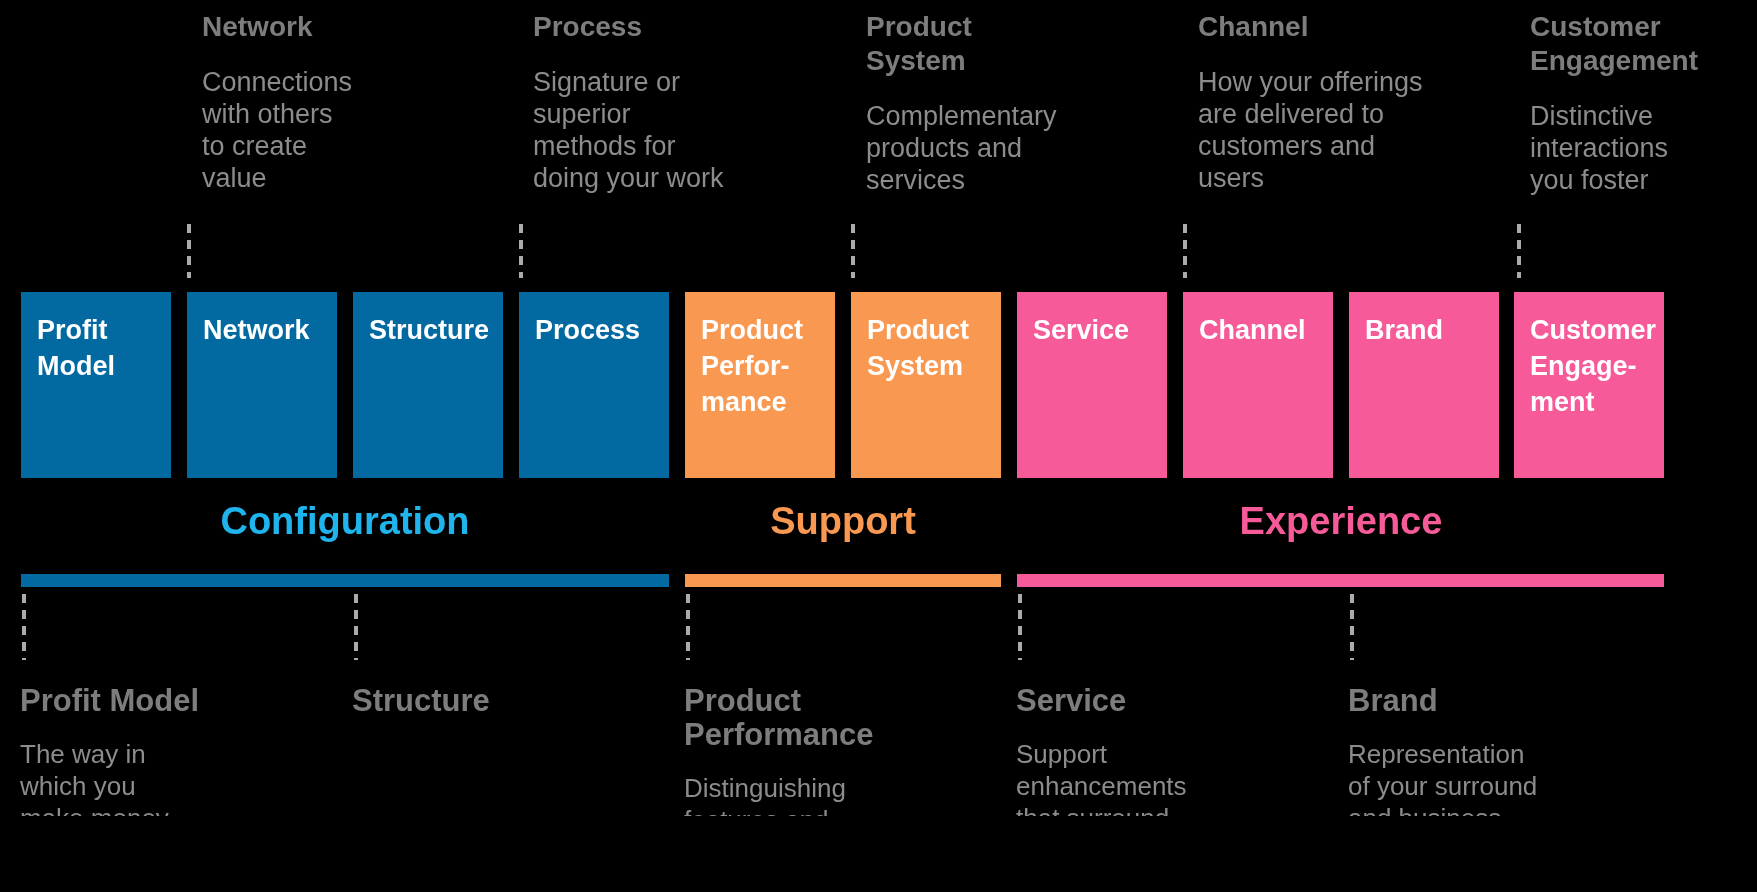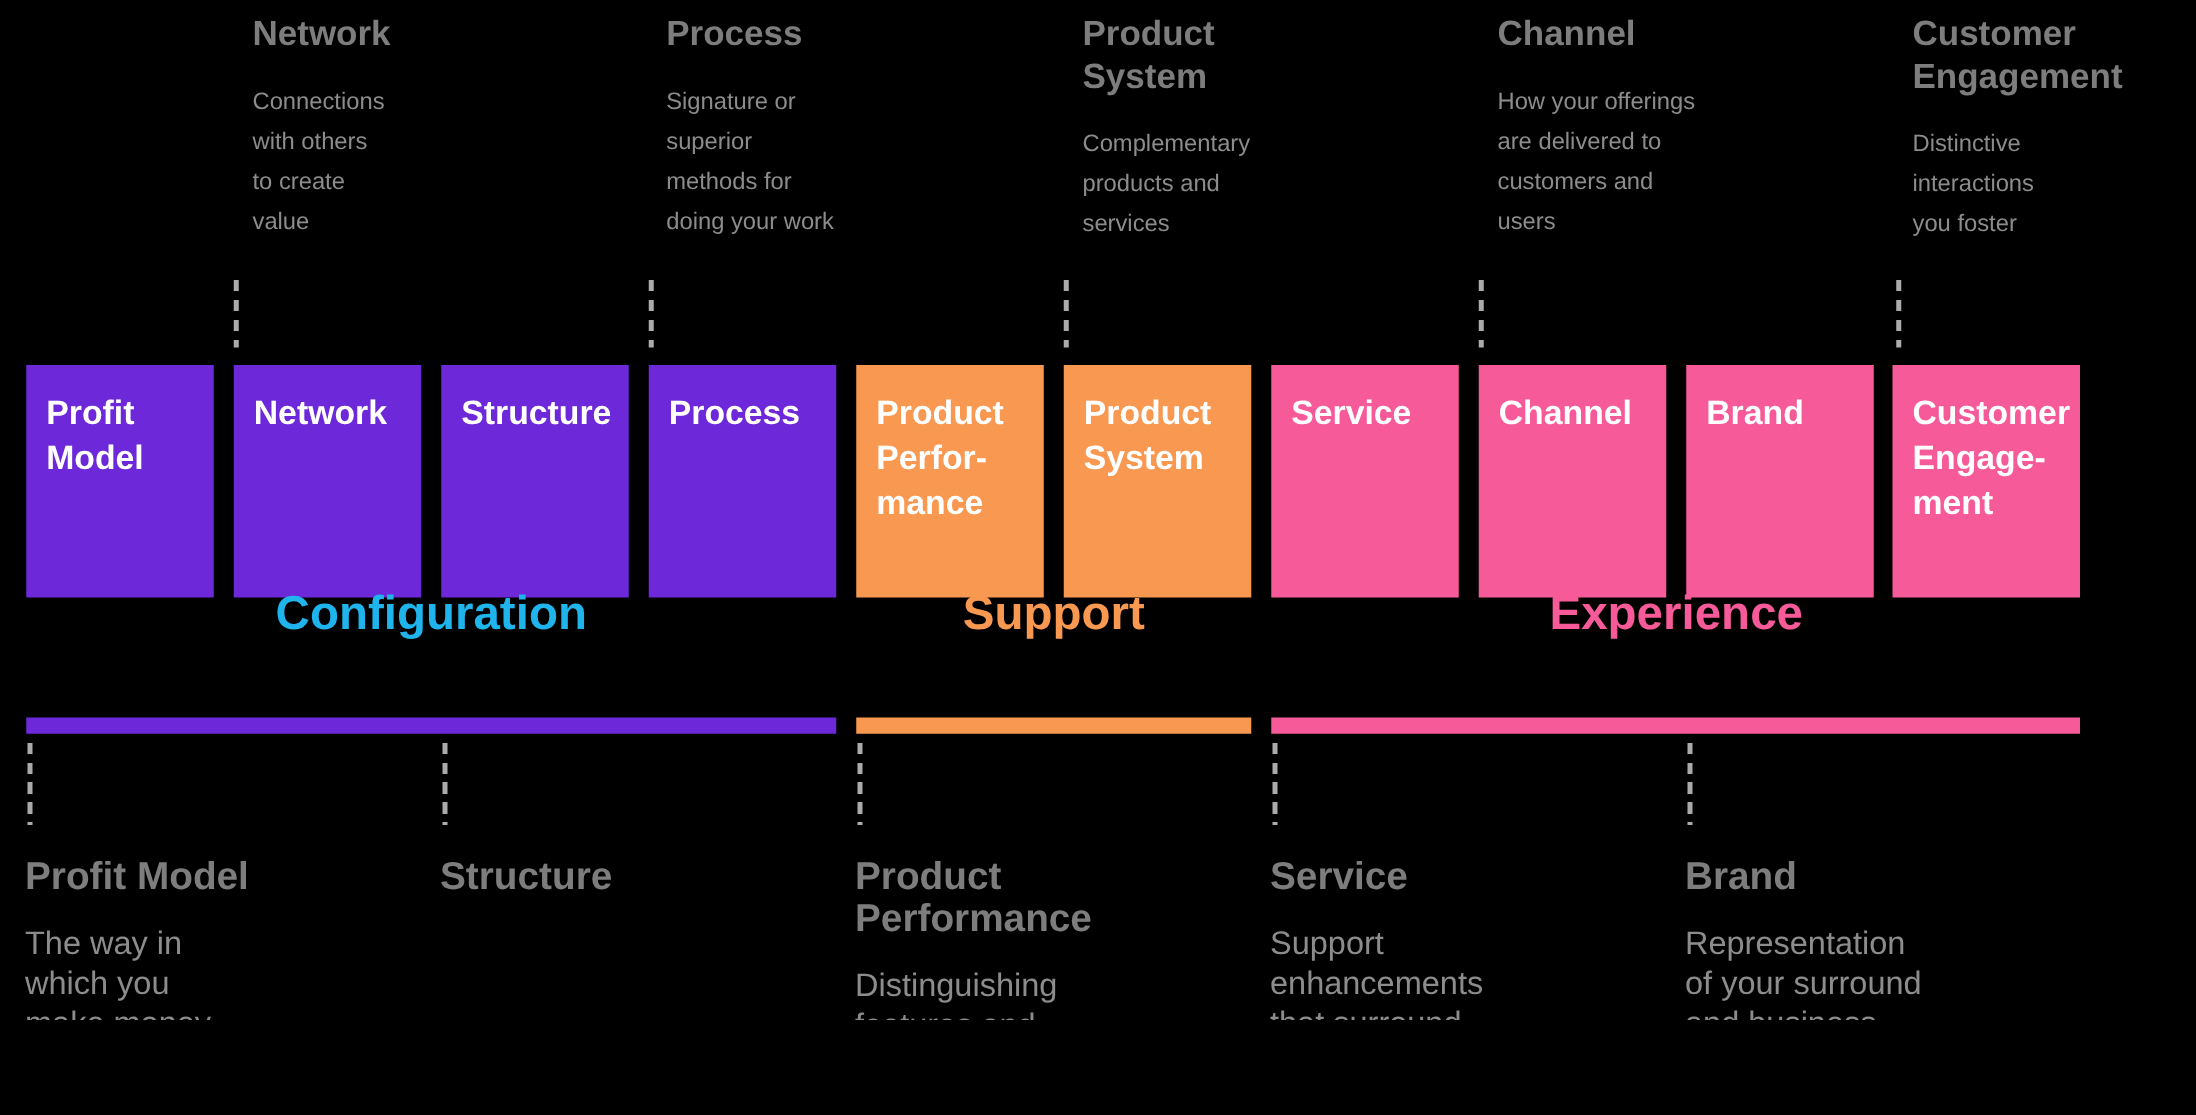--- a/index.html
+++ b/index.html
@@ -10,43 +10,43 @@
   
   .t-ann{position:absolute;top:10px;width:240px;}
   .b-ann{position:absolute;top:684px;width:280px;}
   .t-ann h2,.b-ann h2{
     margin:0;font-weight:bold;color:#7d7d7d;white-space:pre-line;
     font-size:28px;line-height:34px;
   }
   .b-ann h2{font-size:31px;line-height:34px;}
   .t-ann p,.b-ann p{
     margin:22px 0 0;color:#8c8c8c;white-space:pre-line;
-    font-size:19px;line-height:32px;
+    font-size:27px;line-height:32px;
   }
   .b-ann p{margin-top:20px;font-size:26px;}
   
   .vdash{
     position:absolute;width:4px;
     background:repeating-linear-gradient(to bottom,#ababab 0 9px,transparent 9px 16px);
   }
   
   .box{
     position:absolute;top:292px;width:150px;height:186px;box-sizing:border-box;
     padding:20px 14px 0 16px;color:#ffffff;font-weight:bold;font-size:27px;
     line-height:36px;white-space:pre-line;
   }
-  .bg-blue{background:#6d28d9;}
+  .bg-blue{background:#0369a1;}
   .bg-orange{background:#F99951;}
   .bg-pink{background:#F65A98;}
   .c-blue{color:#1FB4EC;}
   .c-orange{color:#F99951;}
   .c-pink{color:#F65A98;}
   
   .grp-label{
-    position:absolute;top:468px;text-align:center;font-weight:bold;
+    position:absolute;top:498px;text-align:center;font-weight:bold;
     font-size:38px;line-height:46px;
   }
   
   .bar{position:absolute;top:574px;height:13px;}
 </style>
 </head>
 <body>
 
 <div class="stage">
 

